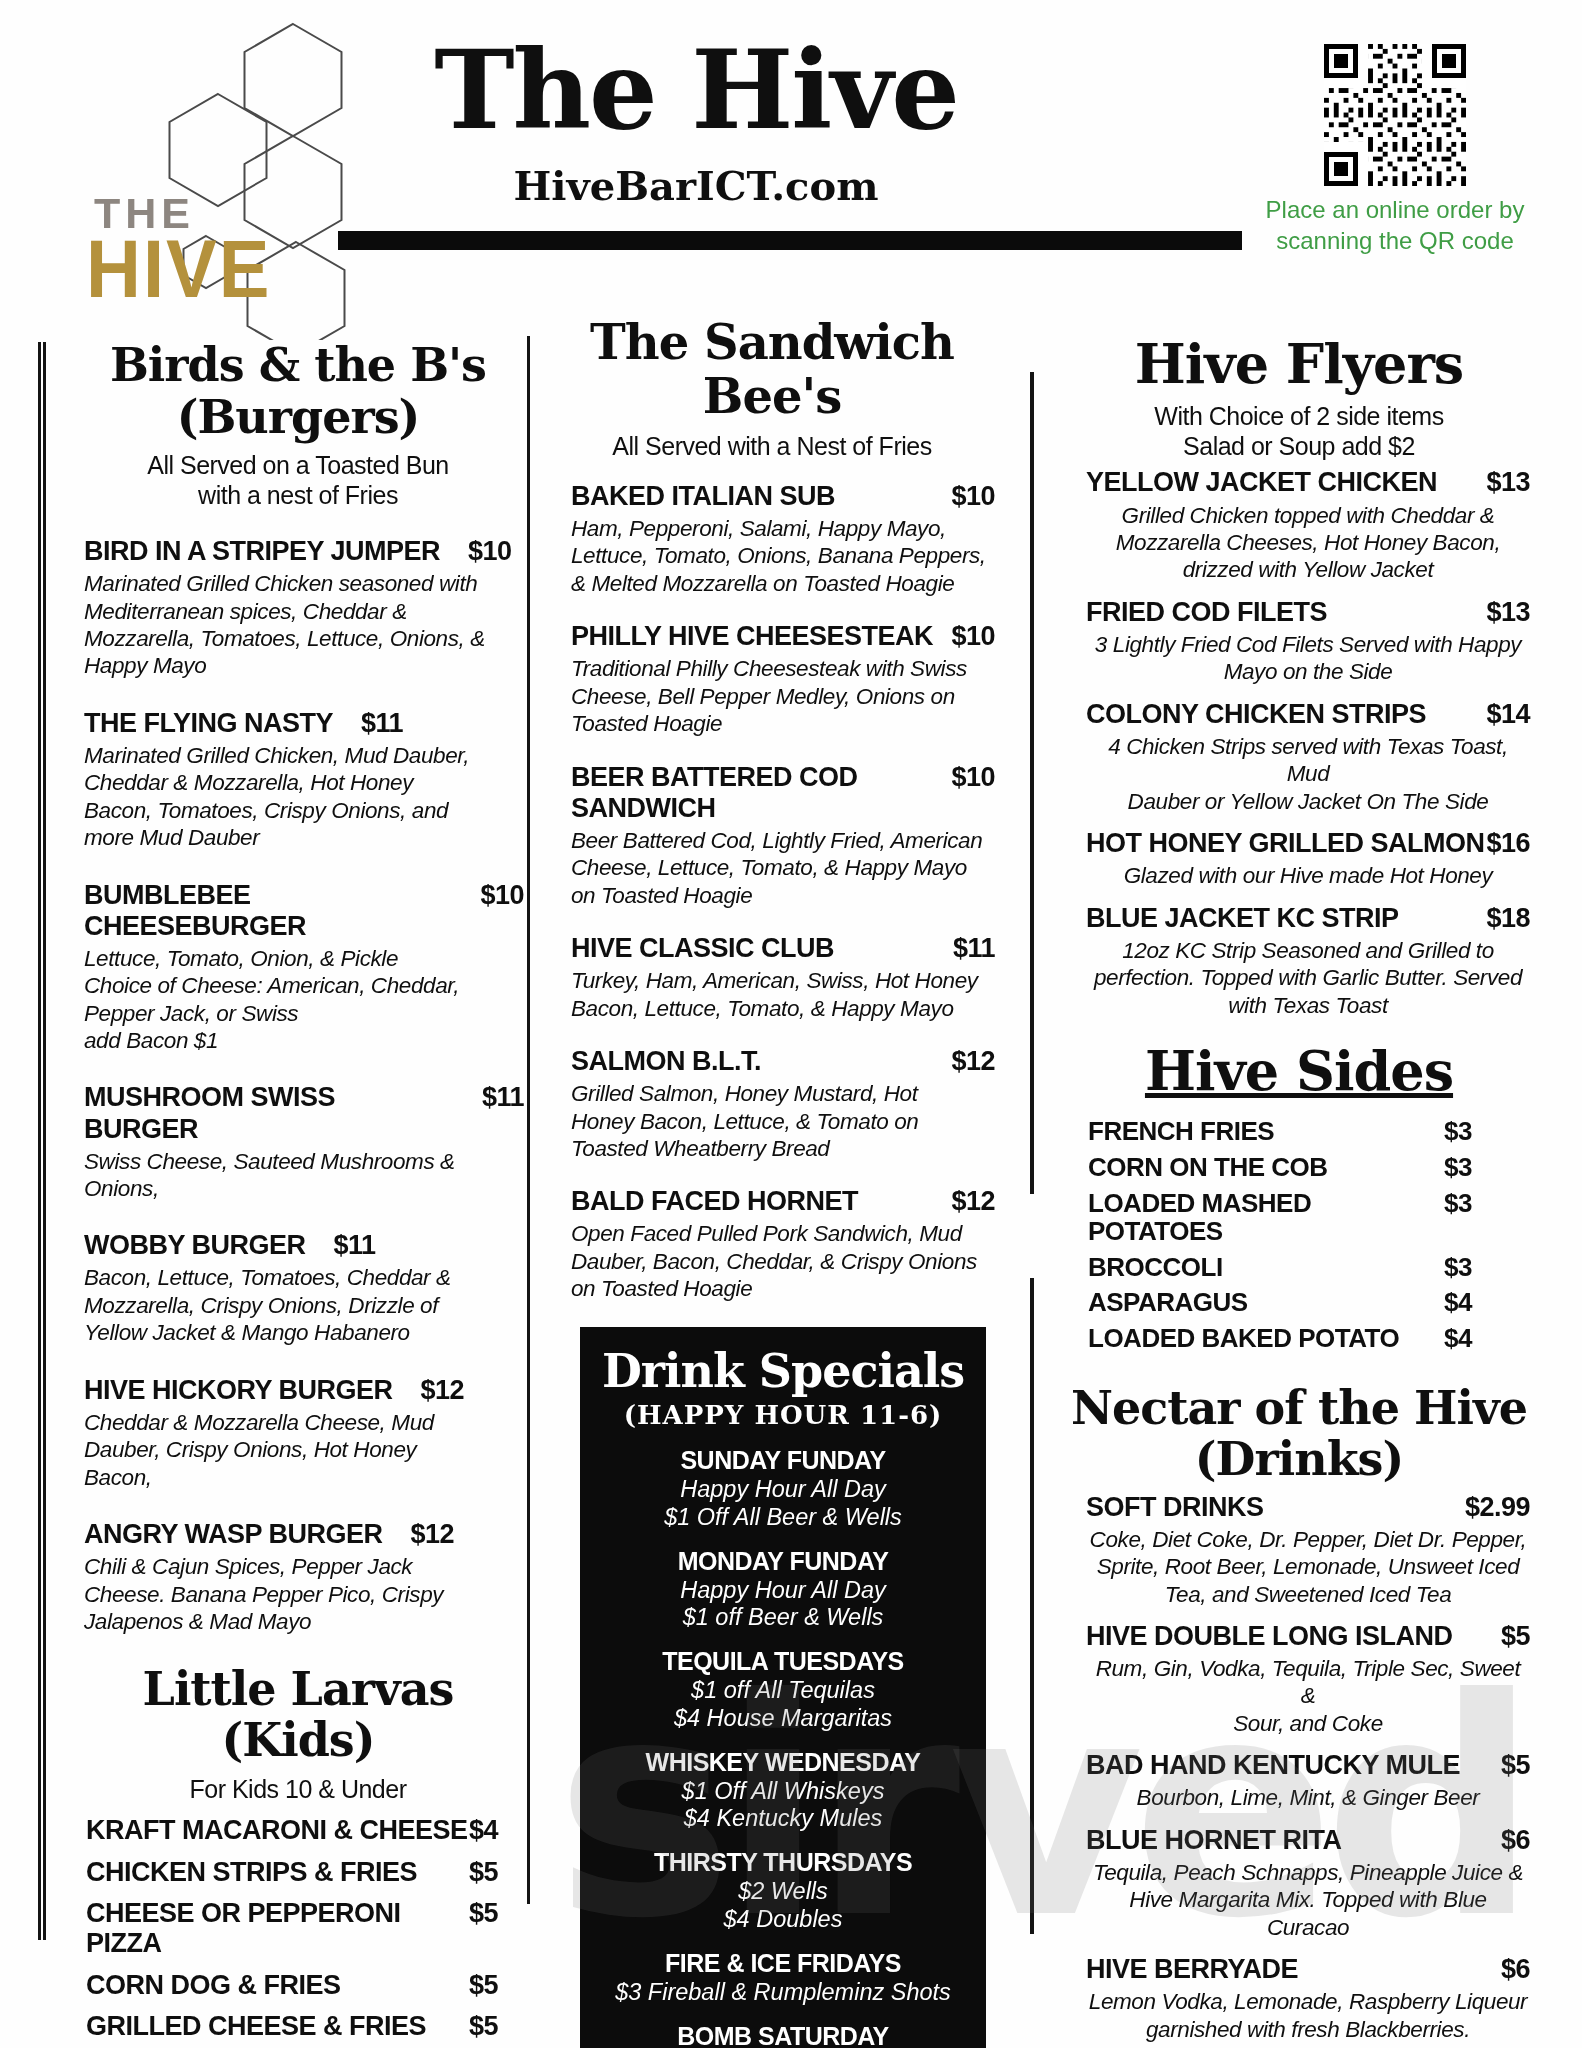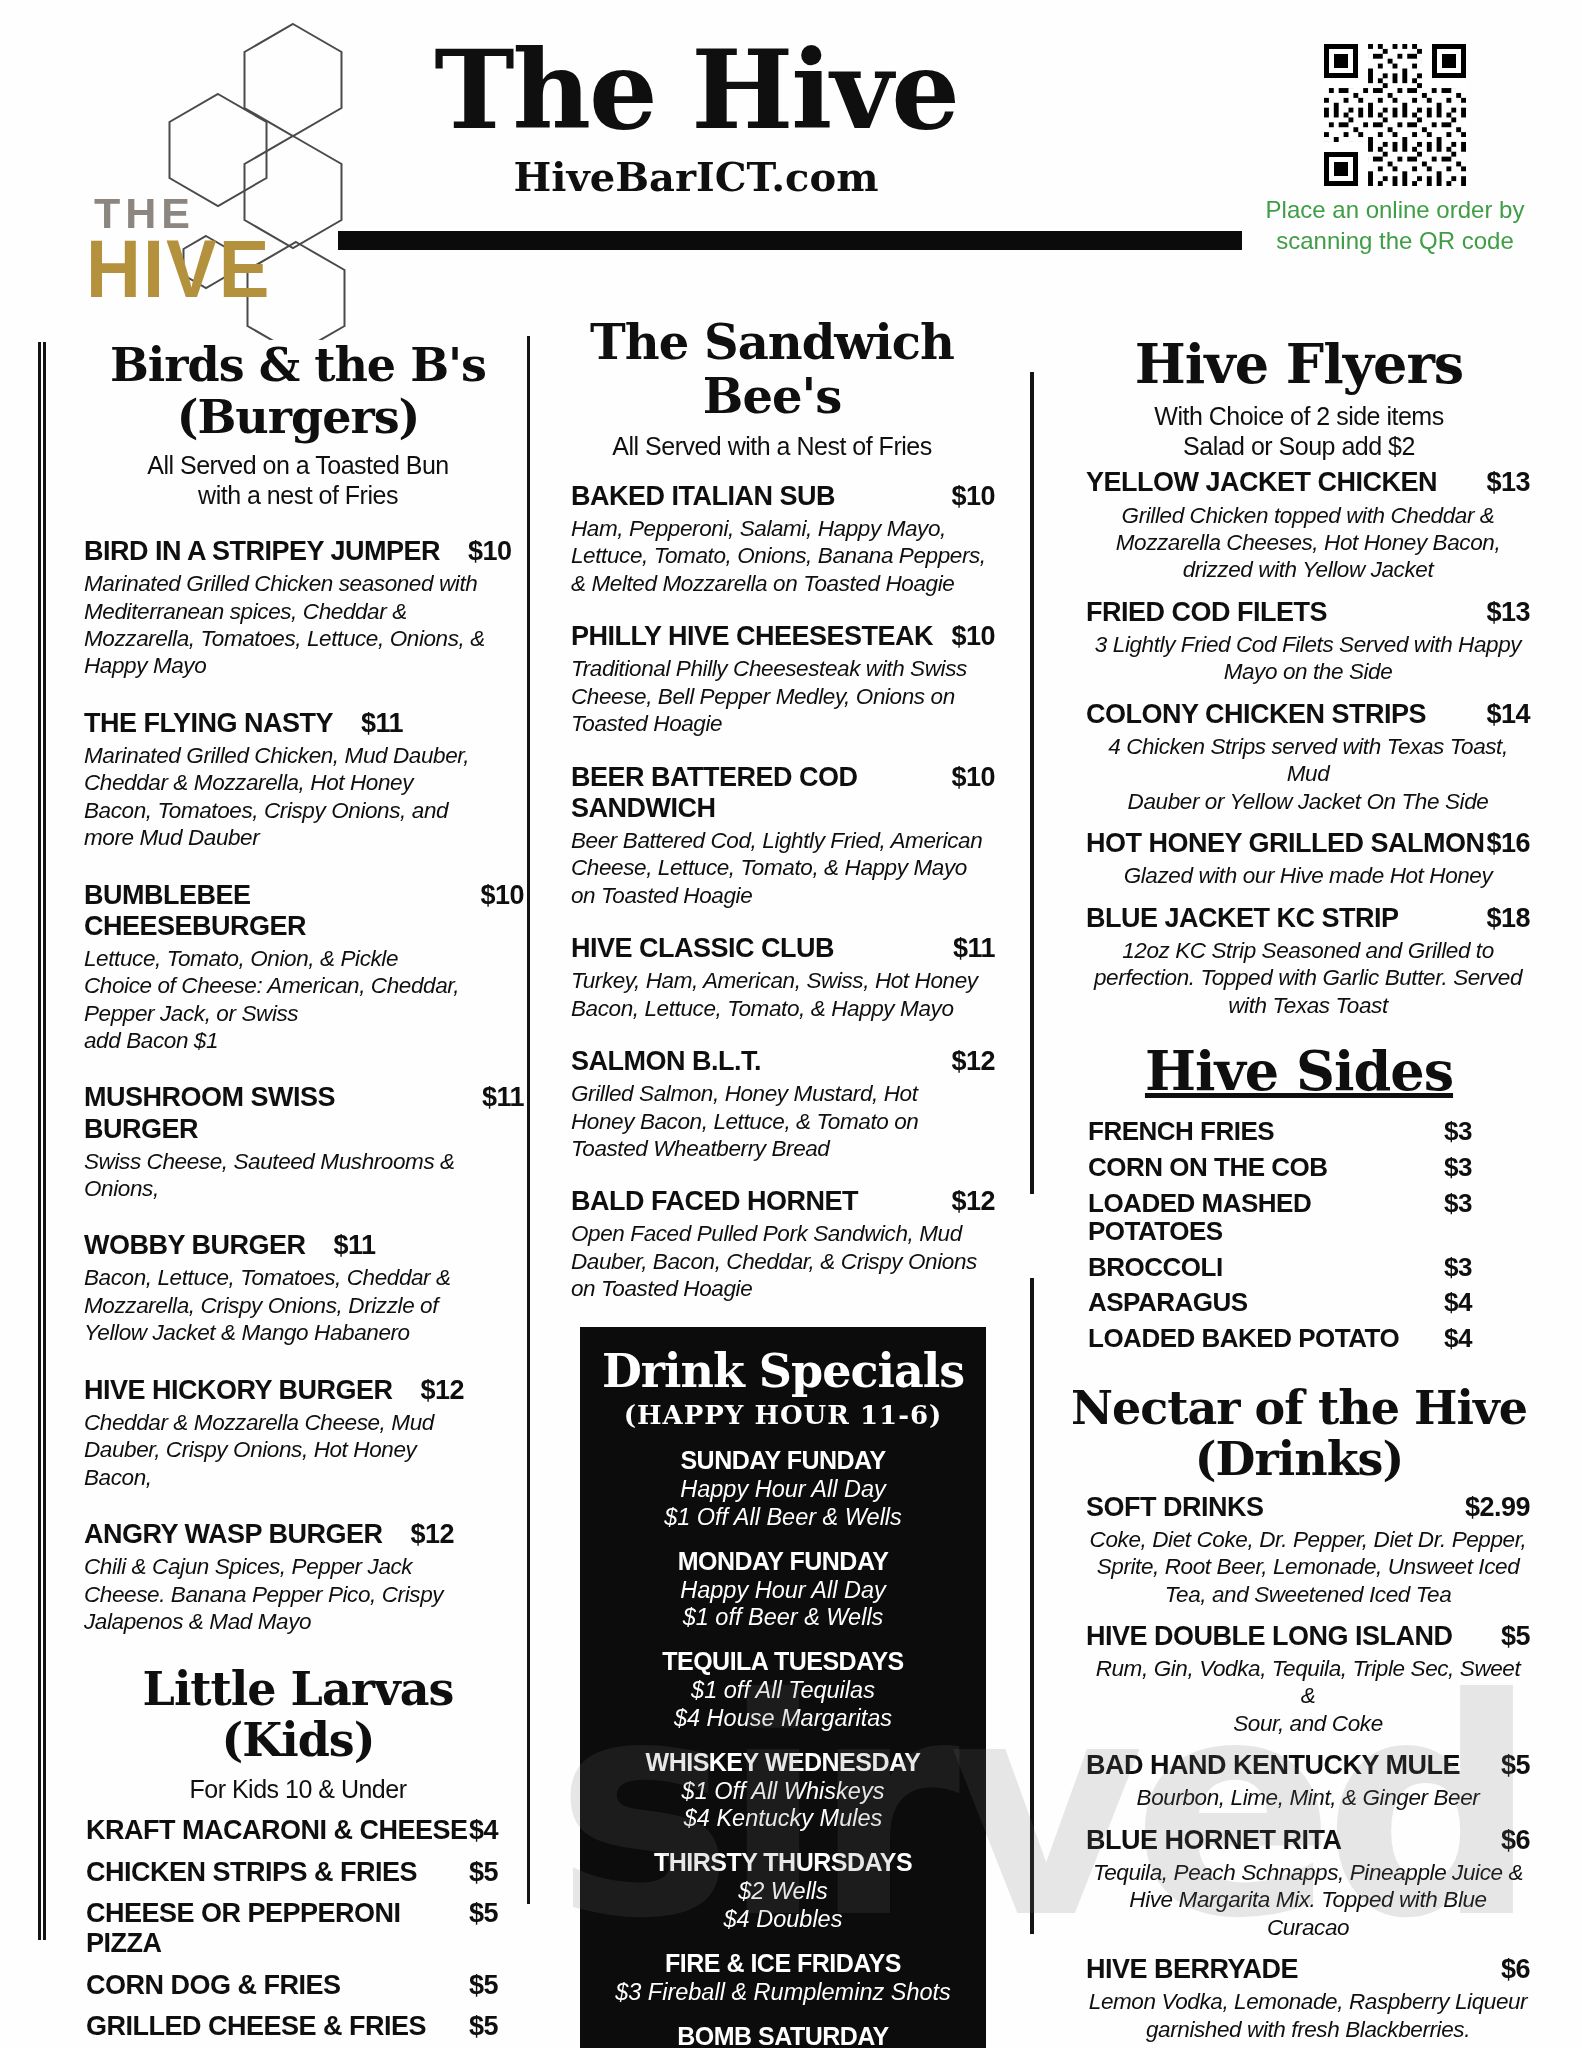--- a/index.html
+++ b/index.html
@@ -9,21 +9,21 @@
   
   .logo{position:absolute;left:48px;top:10px;width:310px;height:330px;}
   .logo svg{position:absolute;left:0;top:0;}
   .logo-the{position:absolute;left:46px;top:182px;font-size:43px;font-weight:700;
             letter-spacing:5px;color:#8d8680;line-height:1;}
   .logo-hive{position:absolute;left:38px;top:218px;font-size:76px;font-weight:700;
              letter-spacing:2px;color:#b4913c;line-height:1;transform:scale(1,1.08);transform-origin:left top;}
   .title-wrap{position:absolute;left:340px;top:34px;width:712px;text-align:center;}
   .main-title{font-family:"DejaVu Serif","Liberation Serif",serif;font-weight:700;
               font-size:108px;line-height:1.05;margin:0;letter-spacing:-2px;}
-  .site{font-family:"DejaVu Serif","Liberation Serif",serif;font-weight:700;font-size:40px;margin-top:6px;}
+  .site{font-family:"DejaVu Serif","Liberation Serif",serif;font-weight:700;font-size:40px;margin-top:15px;}
   .bar{position:absolute;left:338px;top:231px;width:904px;height:19px;background:#0b0b0b;}
   .qr-wrap{position:absolute;left:1255px;top:44px;width:280px;text-align:center;}
   .qr{width:156px;height:142px;margin:0 auto;display:block;}
   .qr-caption{color:#3f9d45;font-size:24px;line-height:1.3;margin-top:8px;white-space:pre-line;}
 
   
   .dvL{position:absolute;left:38px;top:342px;height:1598px;width:0;border-left:8px double #141414;}
   .dv1{position:absolute;left:527px;top:336px;height:1568px;width:3px;background:#141414;}
   .dv2a{position:absolute;left:1030px;top:372px;height:822px;width:4px;background:#141414;}
   .dv2b{position:absolute;left:1030px;top:1278px;height:656px;width:4px;background:#141414;}

